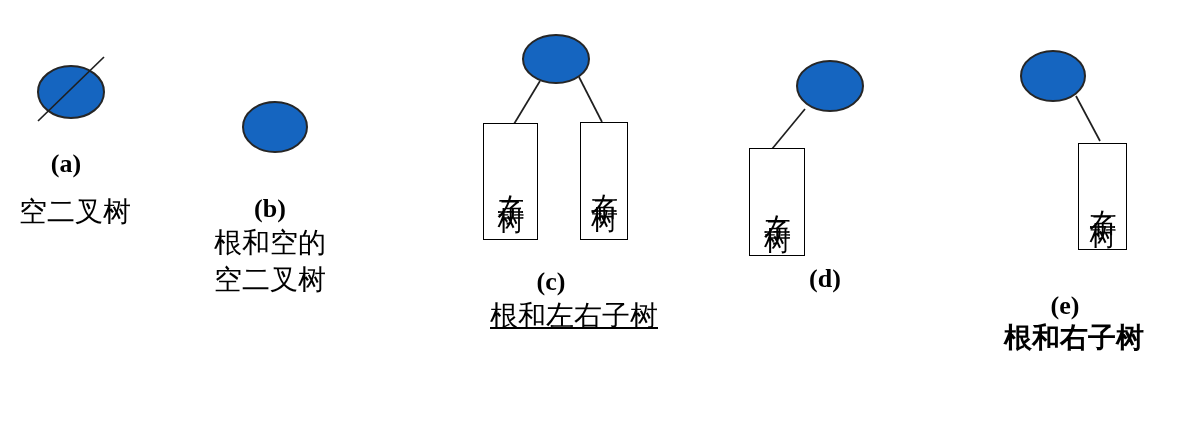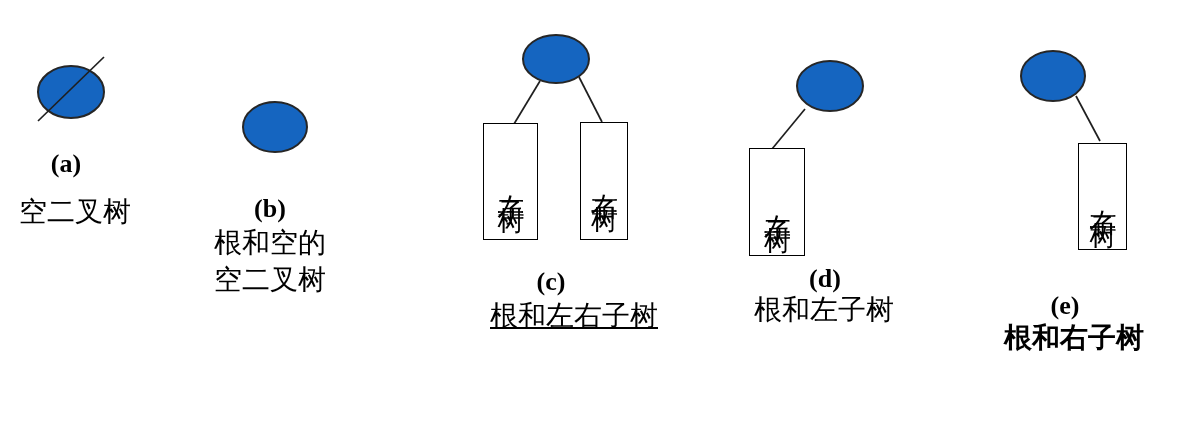--- a/index.html
+++ b/index.html
@@ -96,16 +96,15 @@
   <div class="sub-label" style="left:66px;  top:151px;">(a)</div>
   <div class="sub-label" style="left:270px; top:196px;">(b)</div>
   <div class="sub-label" style="left:551px; top:269px;">(c)</div>
   <div class="sub-label" style="left:825px; top:266px;">(d)</div>
   <div class="sub-label" style="left:1065px; top:293px;">(e)</div>
 
   <div class="caption" style="left:75px;  top:198px;">空二叉树</div>
   <div class="caption" style="left:270px; top:229px;">根和空的</div>
   <div class="caption" style="left:270px; top:266px;">空二叉树</div>
   <div class="caption" style="left:574px; top:302px;text-decoration:underline;">根和左右子树</div>
-  <div class="caption" style="left:824px; top:296px;">根和左子树</div>
   <div class="caption" style="left:1074px; top:324px;font-weight:bold;">根和右子树</div>
 
 </div>
 
 </body></html>

